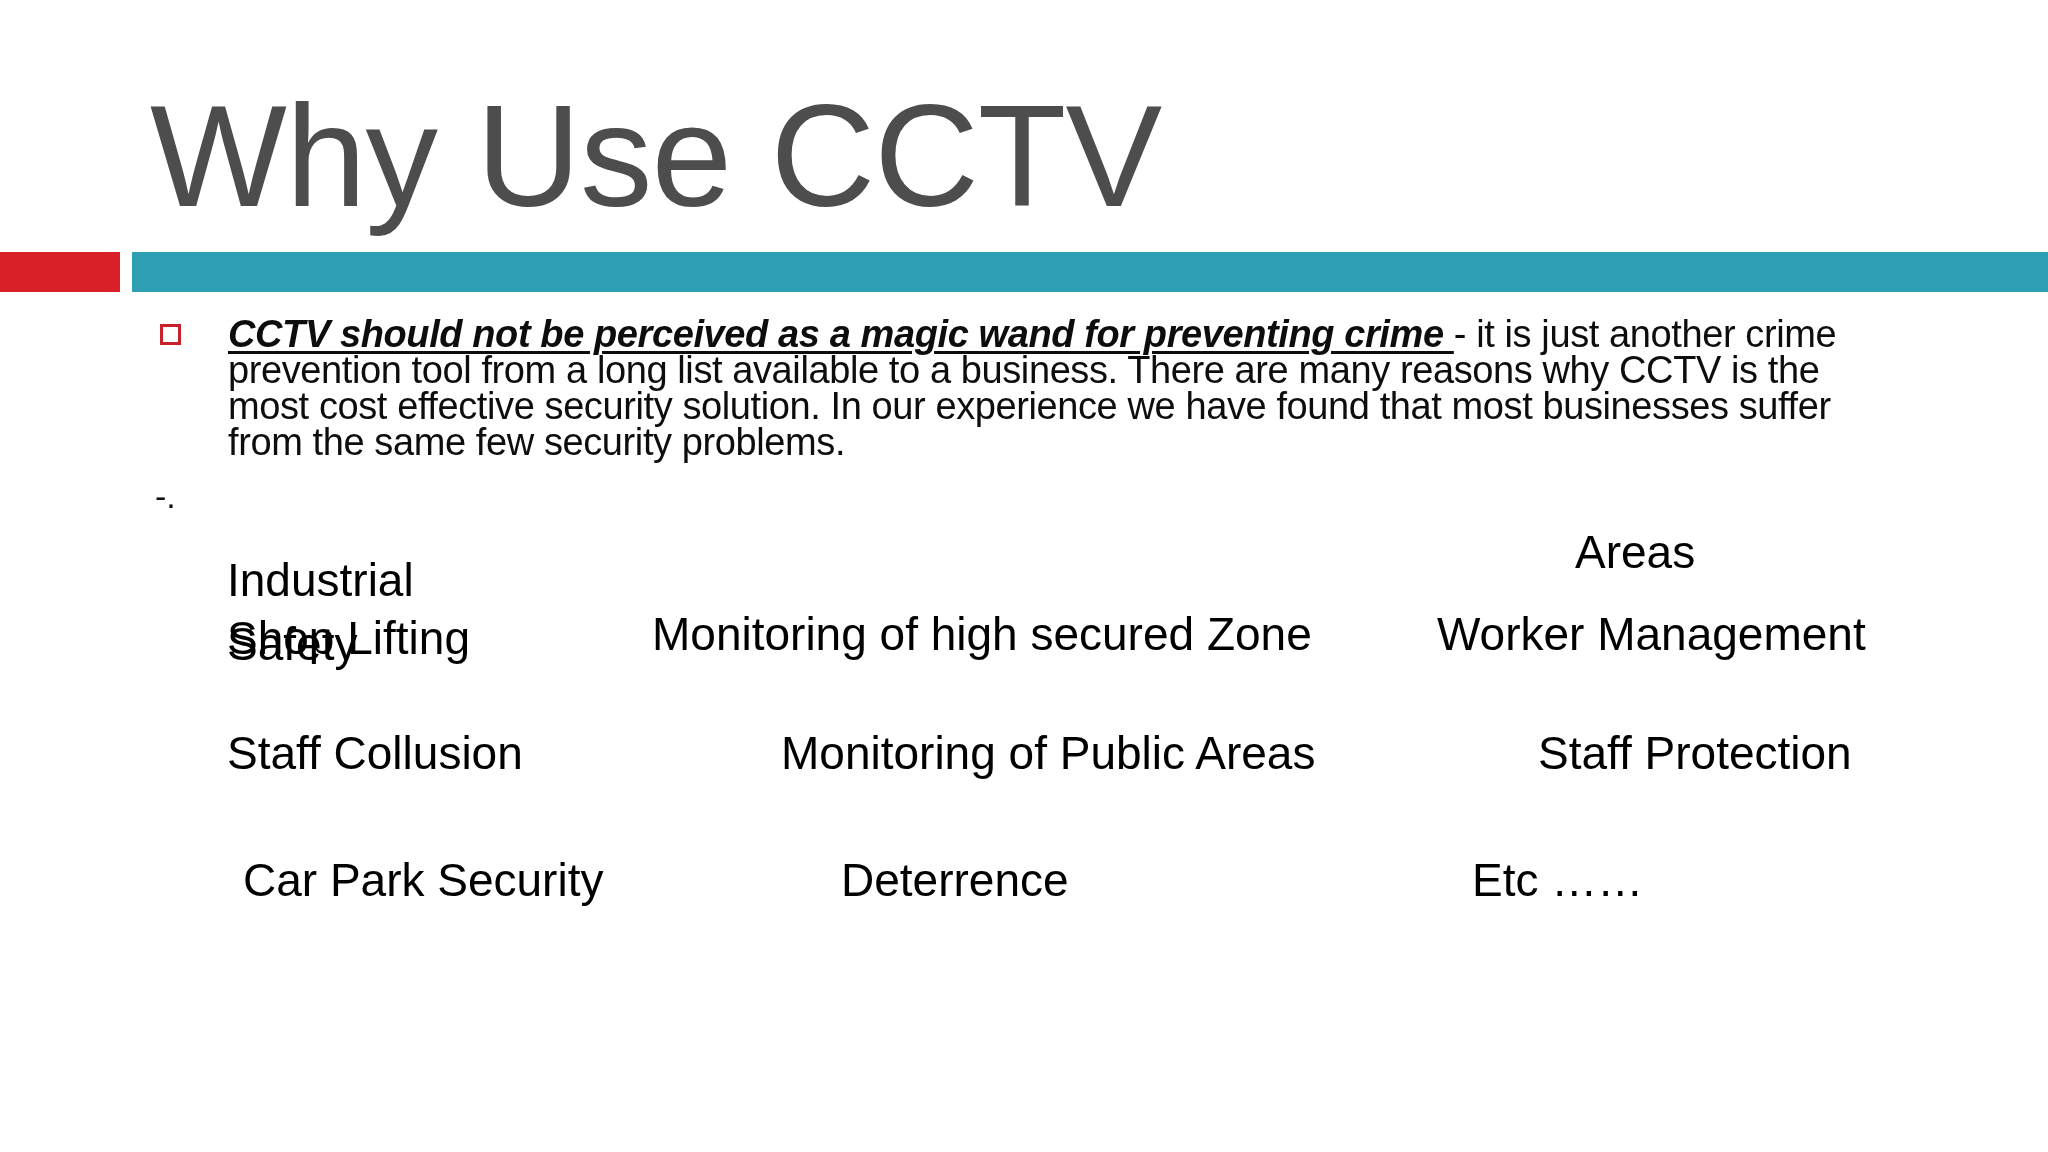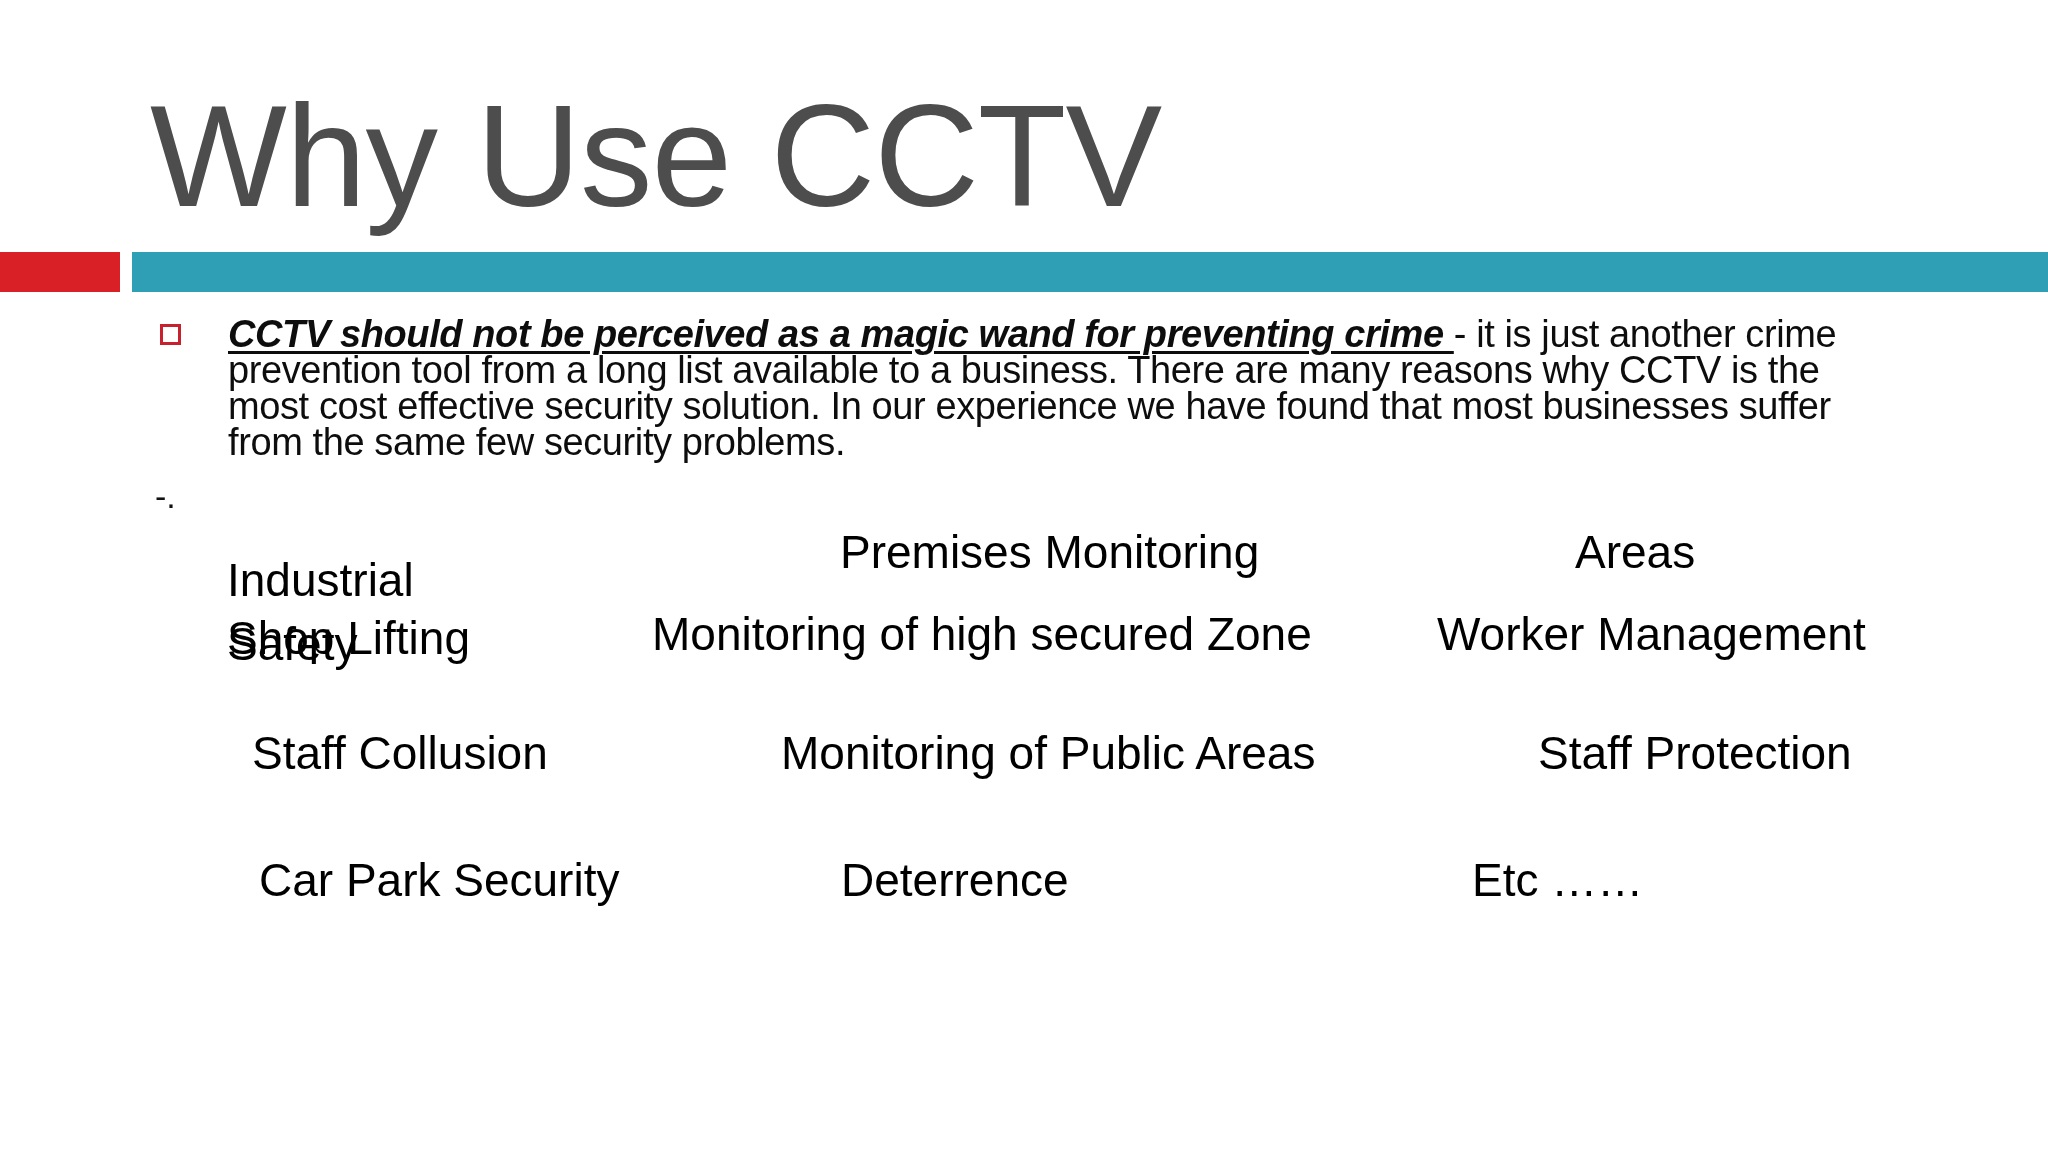--- a/index.html
+++ b/index.html
@@ -82,45 +82,44 @@
     color: #000000;
     white-space: nowrap;
   }
   
   .it0  { left: 227px;  top: 520px; width: 235px; line-height: 64px; white-space: normal; margin-top: 28px; }
   .it1  { left: 840px;  top: 524px; }
   .it2  { left: 1575px; top: 524px; }
   .it3  { left: 227px;  top: 610px; }
   .it4  { left: 652px;  top: 606px; }
   .it5  { left: 1437px; top: 606px; }
-  .it6  { left: 227px;  top: 725px; margin-left: 25px; }
+  .it6  { left: 227px;  top: 725px; }
   .it7  { left: 781px;  top: 725px; }
   .it8  { left: 1538px; top: 725px; }
-  .it9  { left: 259px;  top: 852px; text-align: center; }
+  .it9  { left: 243px;  top: 852px; text-align: center; }
   .it10 { left: 822px;  top: 852px; margin-left: 19px; }
   .it11 { left: 1472px; top: 852px; }
 </style>
 </head>
 <body>
 
 <div class="slide">
 
   <h1 class="title">Why Use CCTV</h1>
 
   <div class="bar-red"></div>
   <div class="bar-teal"></div>
 
   <div class="bullet-sq"></div>
 
   <p class="para"><span class="lead">CCTV should not be perceived as a magic wand for preventing crime </span><span>- it is just another crime prevention tool from a long list available to a business. There are many reasons why CCTV is the most cost effective security solution. In our experience we have found that most businesses suffer from the same few security problems.</span></p>
 
   <div class="stray">-.</div>
 
   <div class="item it0">Industrial Safety</div>
-  <div class="item it1">Premises Monitoring</div>
   <div class="item it2">Areas</div>
   <div class="item it3">Shop Lifting</div>
   <div class="item it4">Monitoring of high secured Zone</div>
   <div class="item it5">Worker Management</div>
   <div class="item it6">Staff Collusion</div>
   <div class="item it7">Monitoring of Public Areas</div>
   <div class="item it8">Staff Protection</div>
   <div class="item it9">Car Park Security</div>
   <div class="item it10">Deterrence</div>
   <div class="item it11">Etc ……</div>

